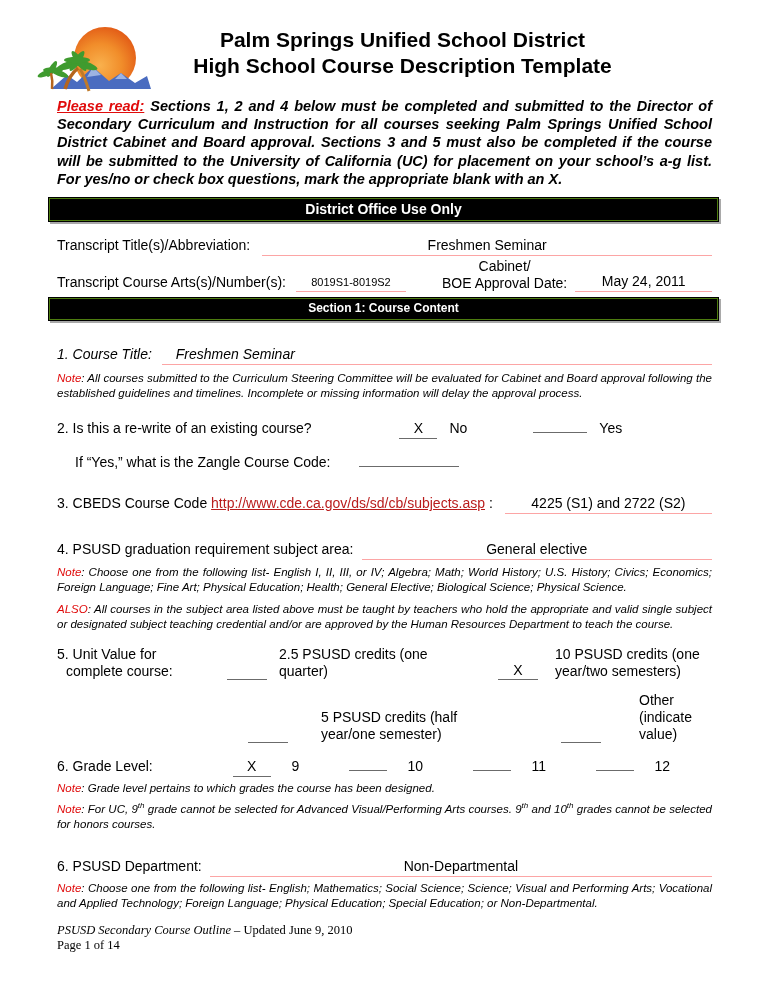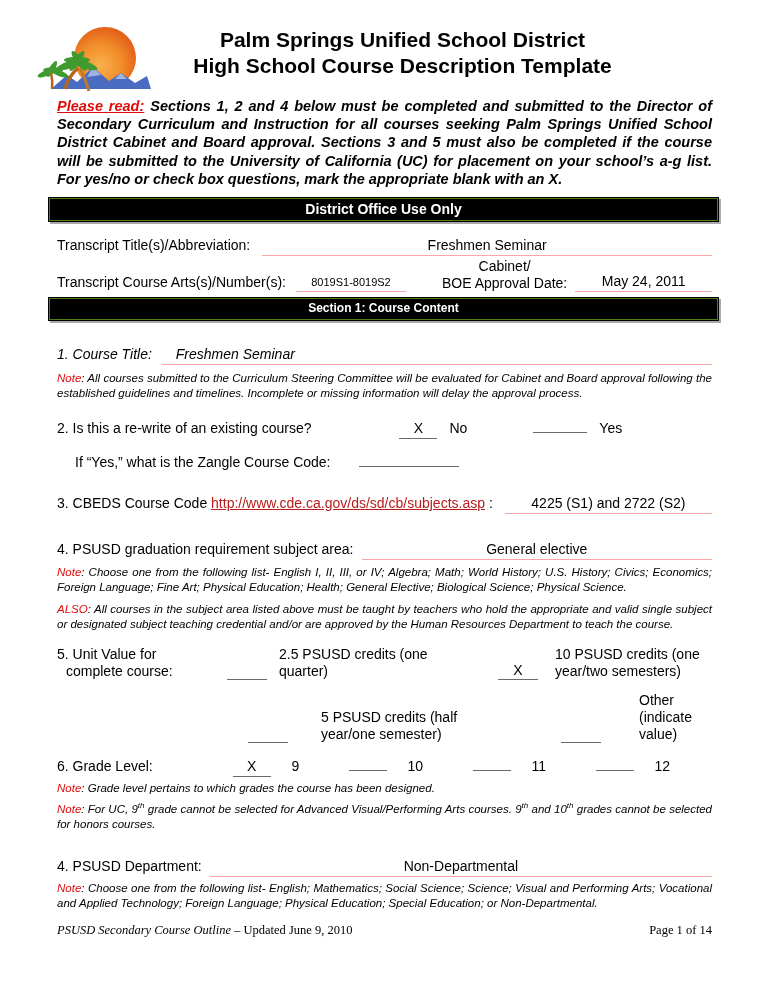--- a/index.html
+++ b/index.html
@@ -83,22 +83,22 @@
   .q5-line { width:40px; border-bottom:1px solid #6b6b6b; height:2px; }
 
   .q6 { margin-top:12px; display:flex; align-items:baseline; line-height:20px;justify-content:space-between; }
   .q6-label { width:168px; }
   .q6 .blank { width:38px; }
   .q6 .gnum { margin-left:13px; margin-right:42px; }
 
   .q7 { margin-top:24px; line-height:20px; }
   .q7 .field { flex:1; margin-left:8px; }
 
-  .footer { margin-top:12px; display:flex; justify-content:space-between;
-            font-family:"Liberation Serif", serif; font-size:12.5px; }
+  .footer { margin-top:12px; display:flex; justify-content:flex-end;
+            font-family:"Liberation Serif", serif; font-size:12.5px;flex-direction:column; }
   .footer .it { font-style:italic; }
 </style>
 </head>
 <body>
 
 <div class="page">
 
   <div class="header">
     <svg class="logo" viewBox="0 0 118 74">
       <defs>
@@ -229,21 +229,21 @@
     <span class="gnum">10</span>
     <span class="blank"><span></span></span>
     <span class="gnum">11</span>
     <span class="blank"><span></span></span>
     <span class="gnum">12</span>
   </div>
   <p class="note" style="margin-top:4px"><span class="note-label">Note</span>: <span>Grade level pertains to which grades the course has been designed.</span></p>
   <p class="note"><span class="note-label">Note</span>: <span><span>For UC, 9</span><sup>th</sup><span> grade cannot be selected for Advanced Visual/Performing Arts courses.  9</span><sup>th</sup><span> and 10</span><sup>th</sup><span> grades cannot be selected for honors courses.</span></span></p>
 
   <div class="row q7">
-    <span>4. PSUSD Department:</span>
+    <span>6. PSUSD Department:</span>
     <span class="field"><span>Non-Departmental</span></span>
   </div>
   <p class="note" style="margin-top:4px"><span class="note-label">Note</span>: <span>Choose one from the following list- English; Mathematics; Social Science; Science; Visual and Performing Arts; Vocational and Applied Technology; Foreign Language; Physical Education; Special Education; or Non-Departmental.</span></p>
 
   <div class="footer">
     <span><span class="it">PSUSD Secondary Course Outline</span><span> – Updated June 9, 2010</span></span>
     <span>Page 1 of 14</span>
   </div>
 
 </div>

